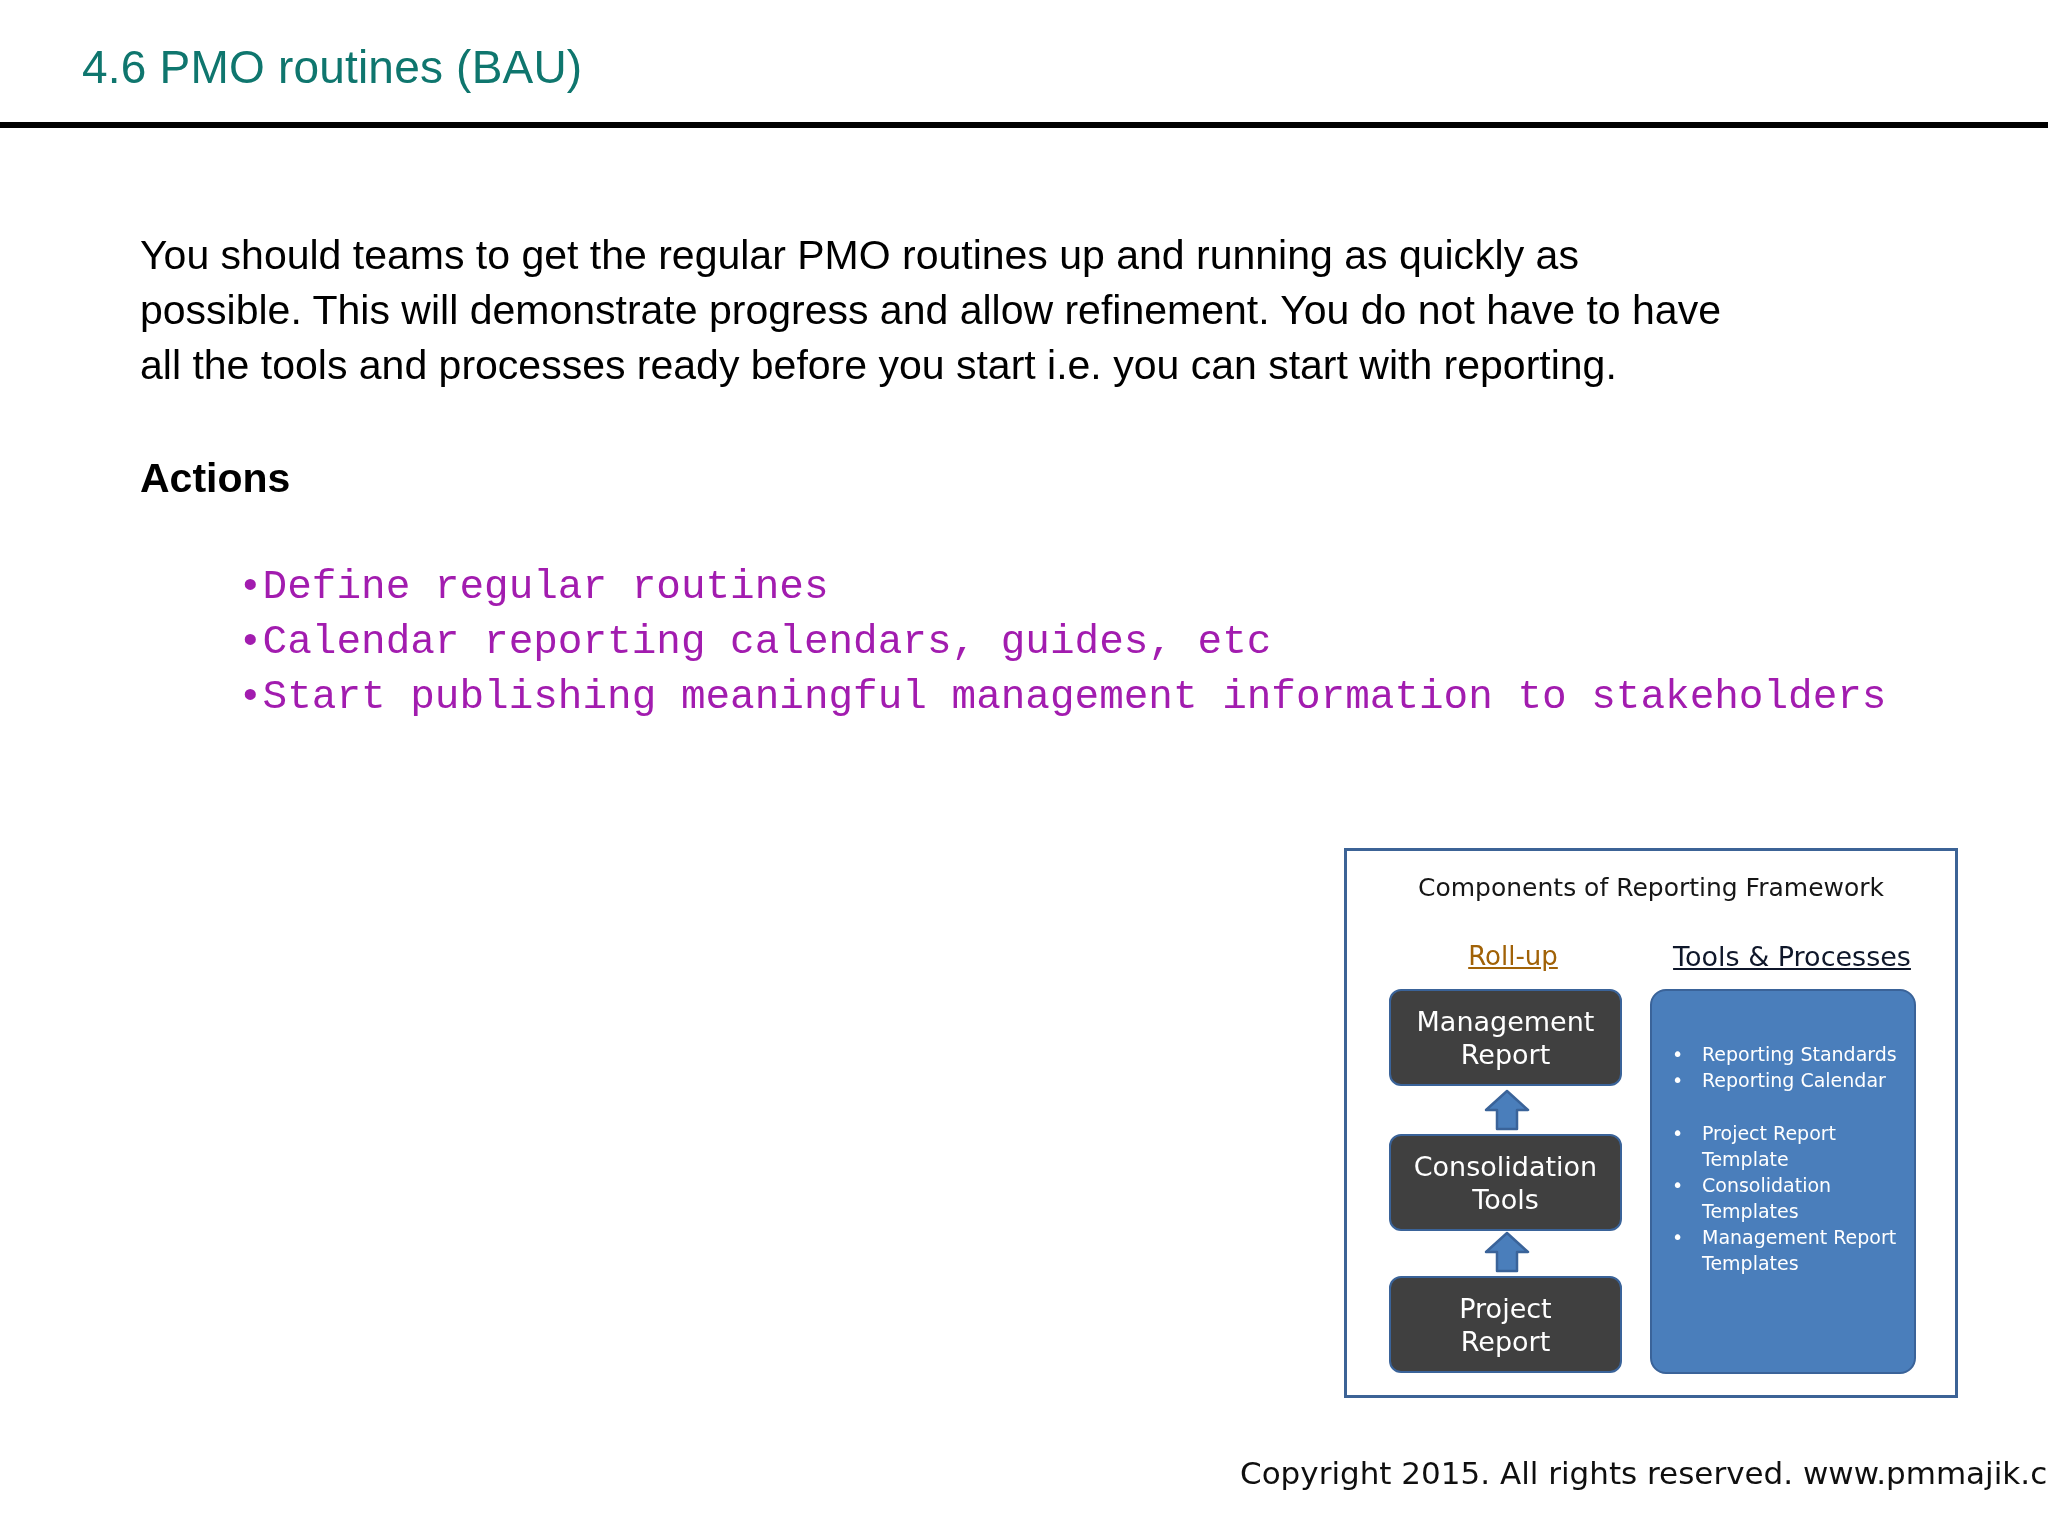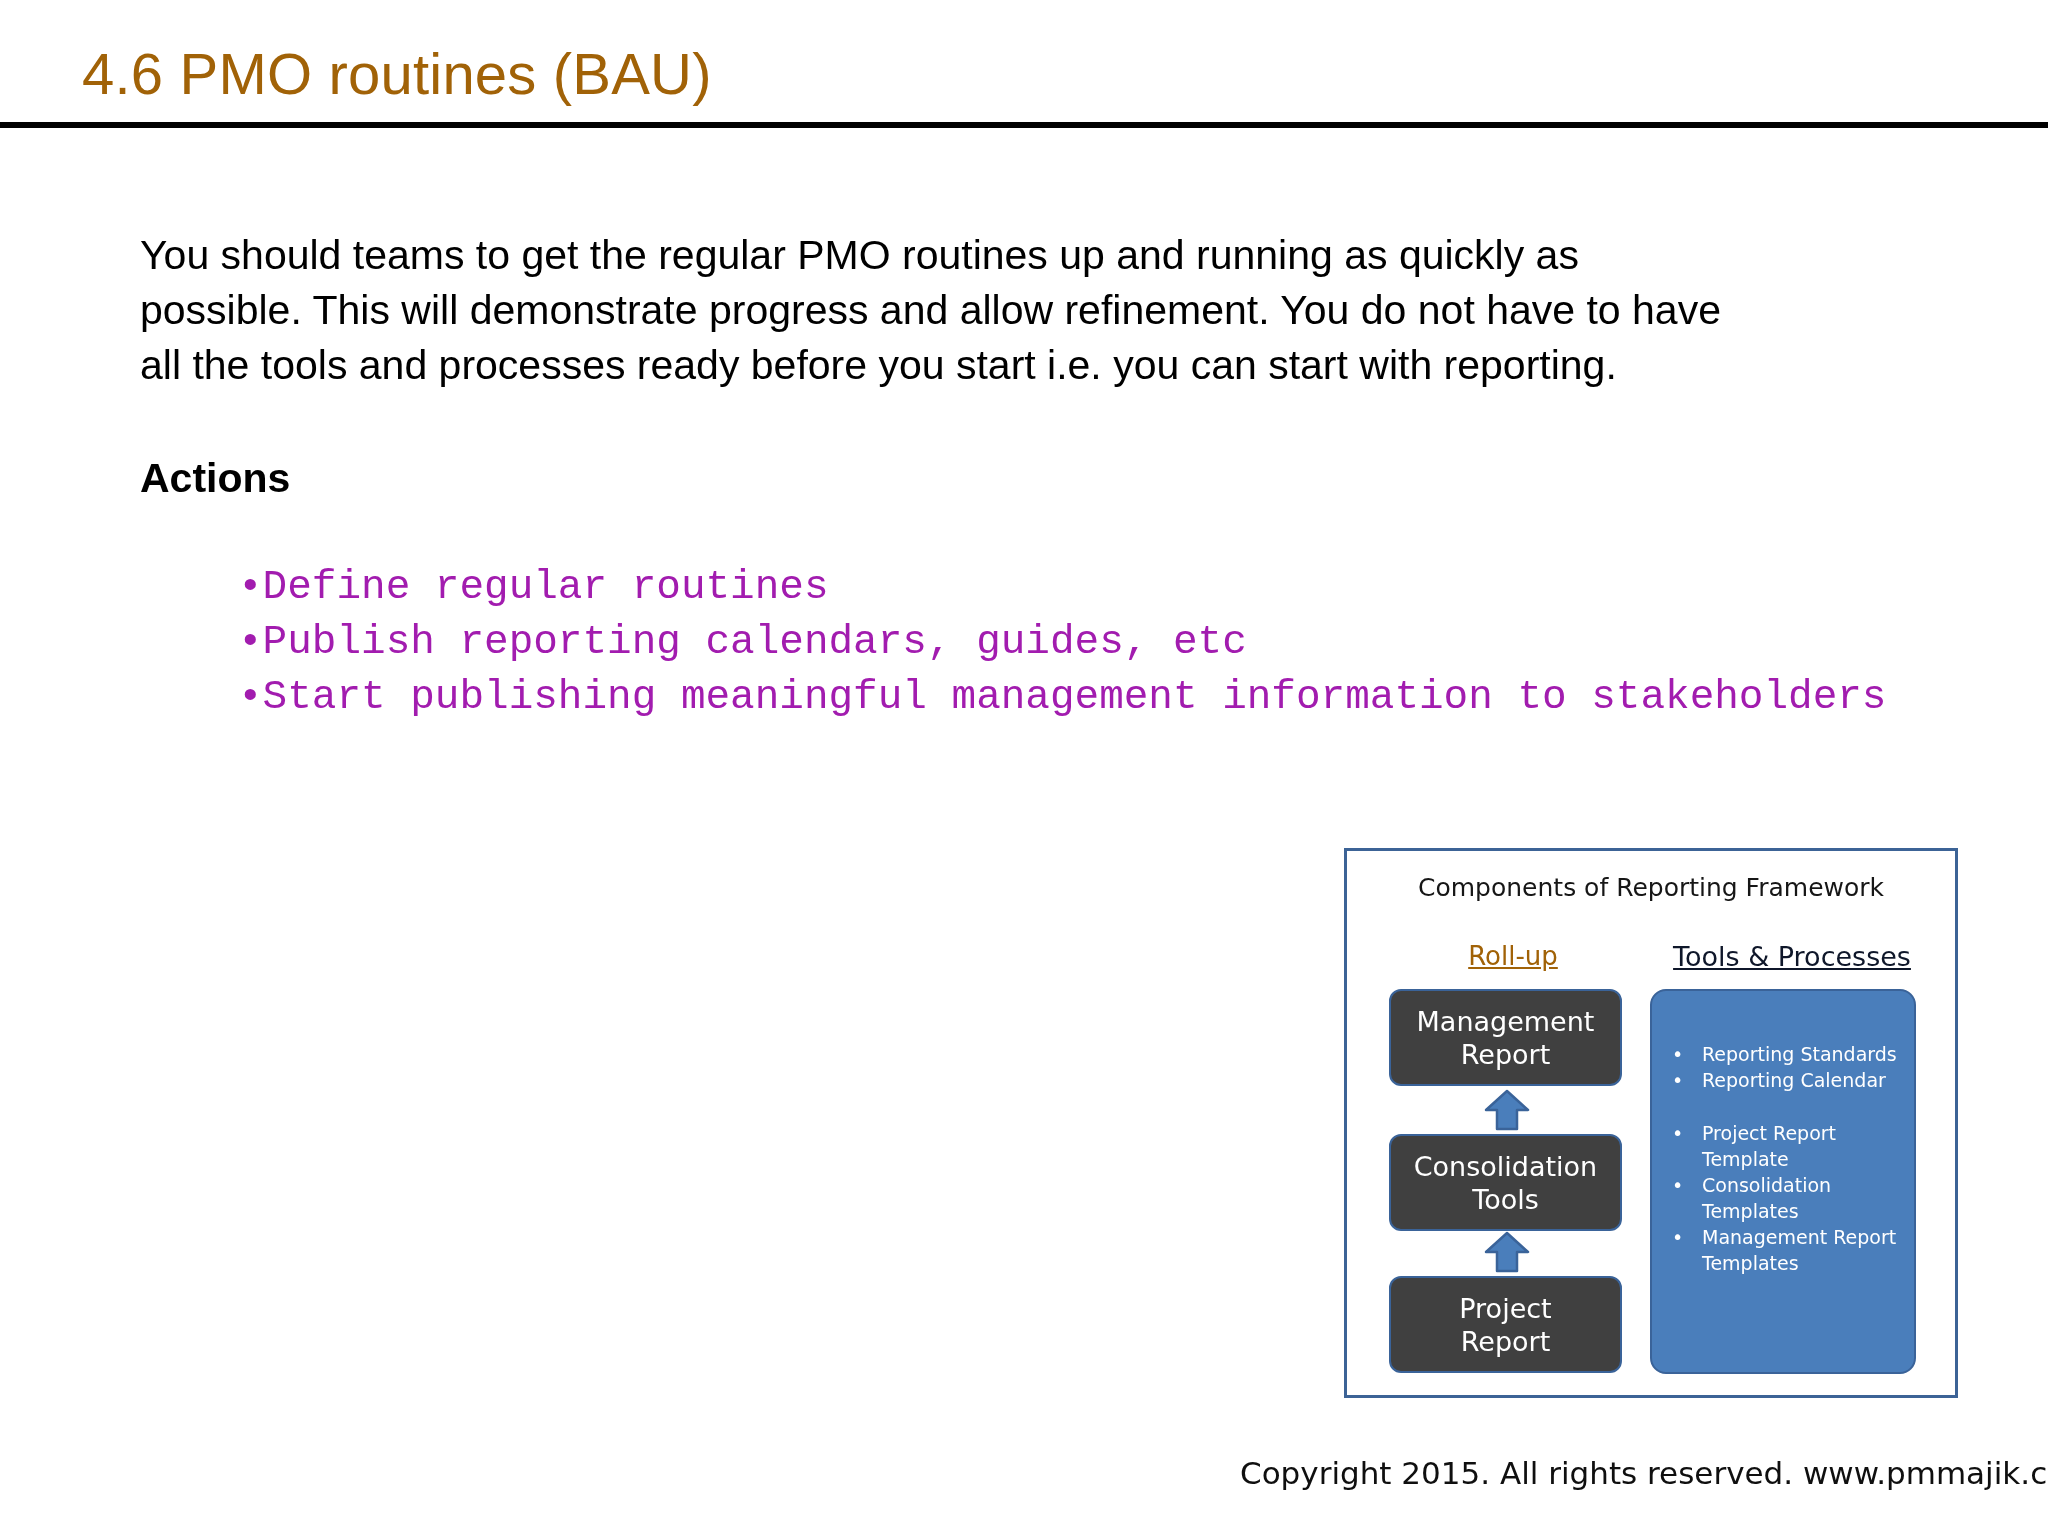--- a/index.html
+++ b/index.html
@@ -14,24 +14,24 @@
     font-family: "Liberation Sans", sans-serif;
     color: #000000;
     overflow: hidden;
   }
 
   
   #slide-title {
     position: absolute;
     left: 82px;
     top: 40px;
-    font-size: 58px;
+    font-size: 46px;
     font-weight: 400;
     letter-spacing: 0.2px;
-    color: #a16207;
+    color: #0f766e;
     white-space: nowrap;
   }
   #title-rule {
     position: absolute;
     left: 0;
     top: 122px;
     width: 2048px;
     height: 6px;
     background: #000;
   }
@@ -205,21 +205,21 @@
 
 <div id="slide-title">4.6 PMO routines (BAU)</div>
 <div id="title-rule"></div>
 
 <div id="intro-paragraph">You should teams to get the regular PMO routines up and running as quickly as possible.  This will demonstrate progress and allow refinement.  You do not have to have all the tools and processes ready before you start i.e. you can start with reporting.</div>
 
 <div id="actions-heading">Actions</div>
 
 <div id="actions-list">
   <div class="action-item"><span class="action-bullet">•</span><span>Define regular routines</span></div>
-  <div class="action-item"><span class="action-bullet">•</span><span>Publish reporting calendars, guides, etc</span></div>
+  <div class="action-item"><span class="action-bullet">•</span><span>Calendar reporting calendars, guides, etc</span></div>
   <div class="action-item"><span class="action-bullet">•</span><span>Start publishing meaningful management information to stakeholders</span></div>
 </div>
 
 <div id="diagram-panel">
 
   <div id="diagram-title">Components of Reporting Framework</div>
 
   <div id="rollup-heading">Roll-up</div>
   <div id="tools-heading">Tools &amp; Processes</div>
 

